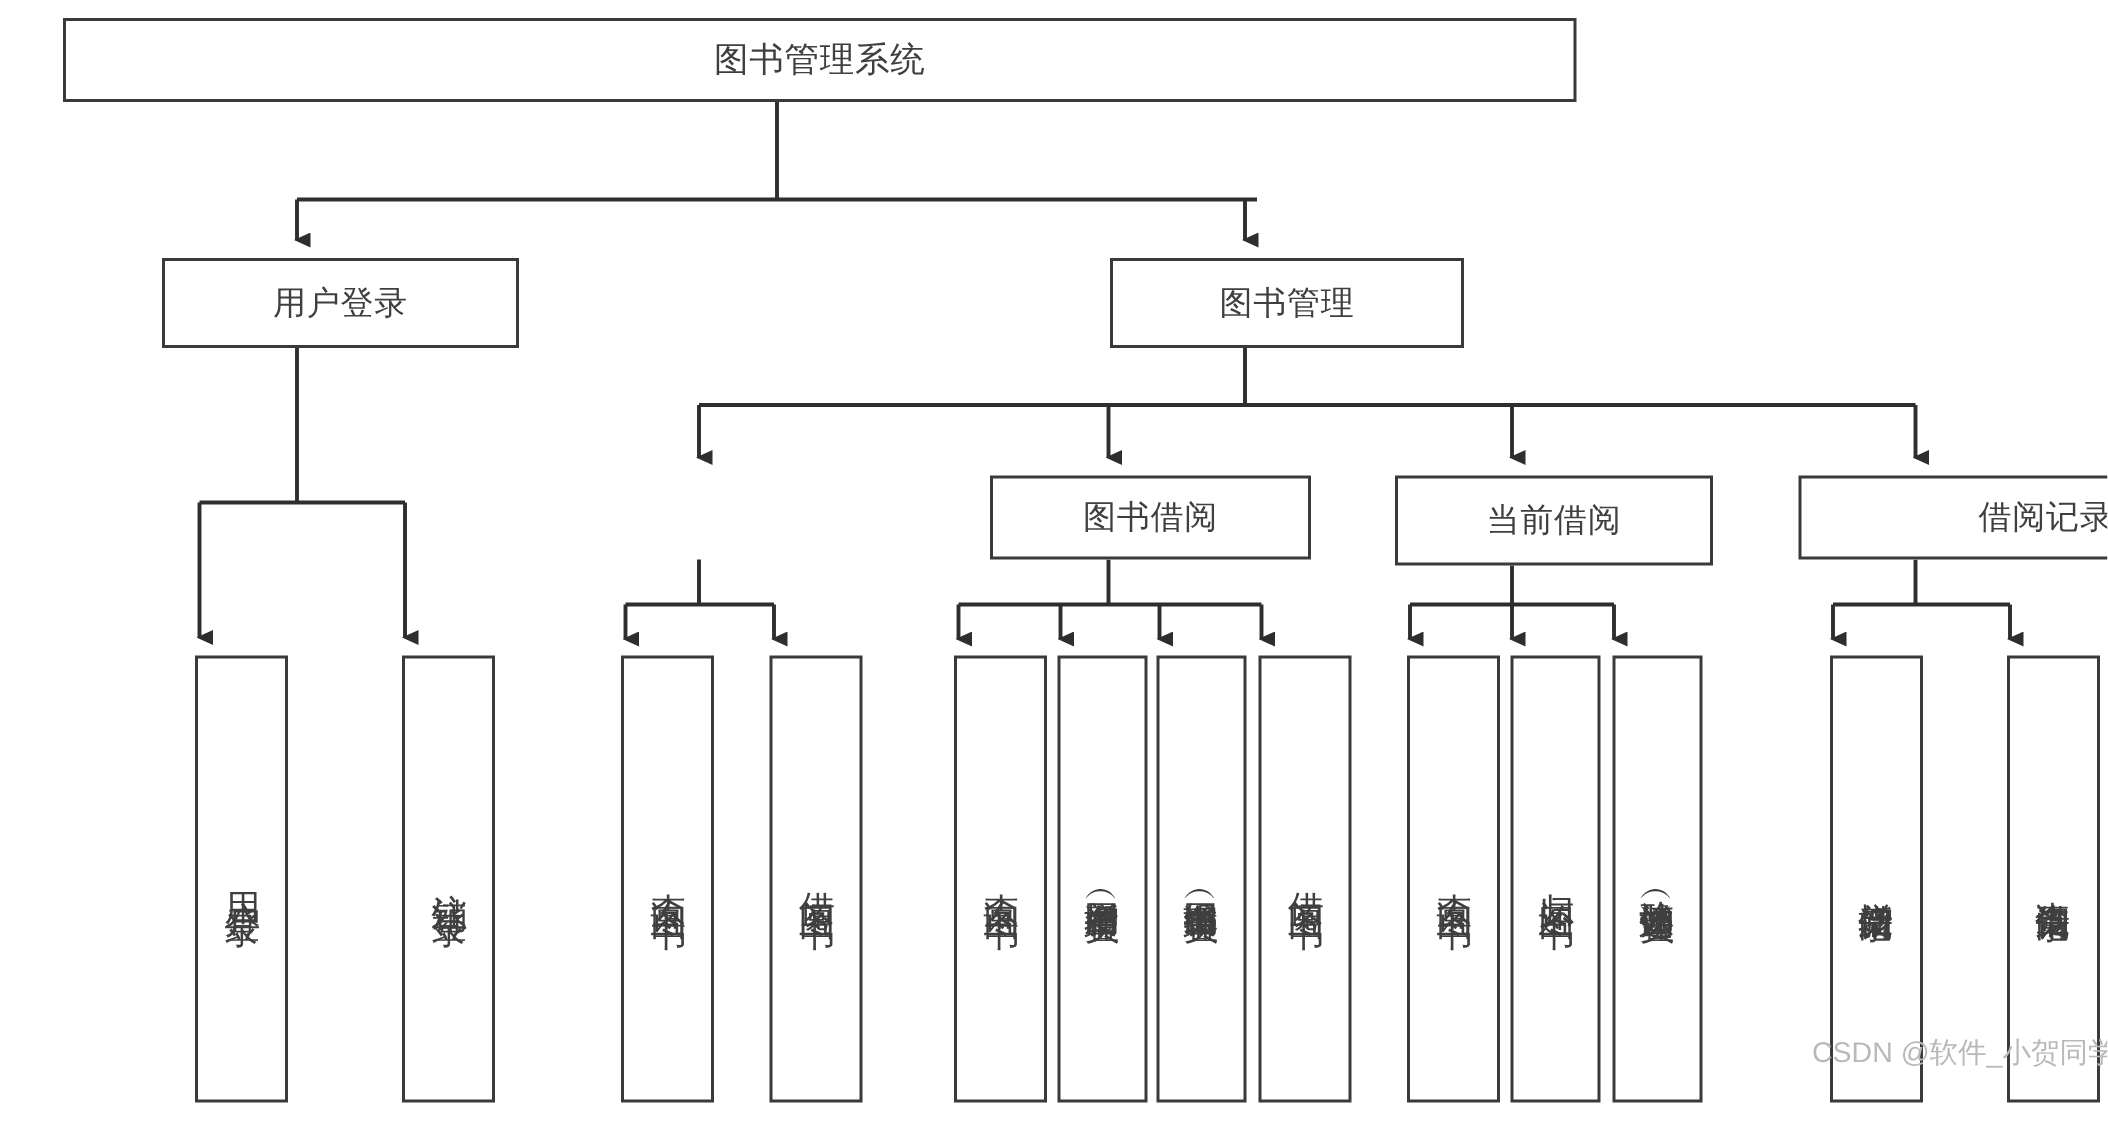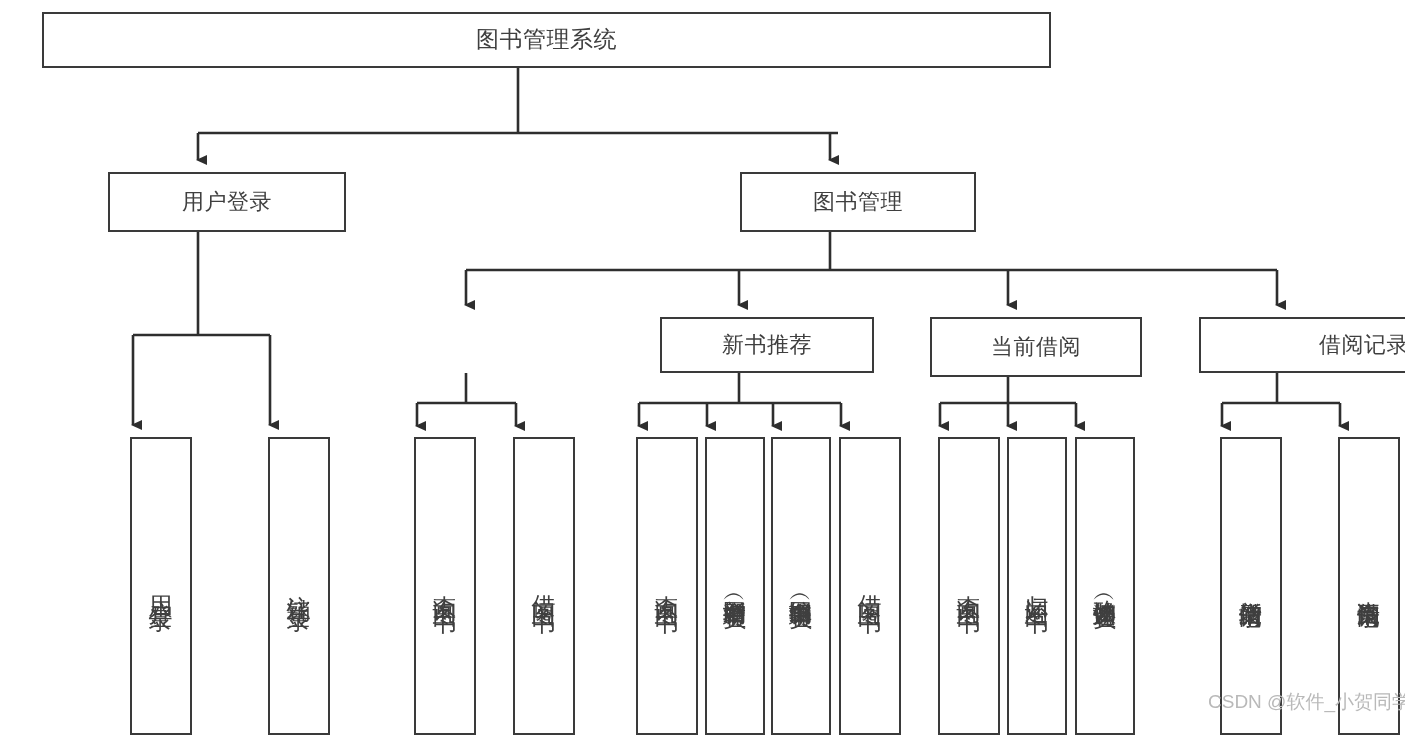--- a/index.html
+++ b/index.html
@@ -140,21 +140,21 @@
   </div>
 
   <div class="node horiz" style="left:80px; top:172px; width:238px; height:60px;">
     <span class="lbl">用户登录</span>
   </div>
   <div class="node horiz" style="left:712px; top:172px; width:236px; height:60px;">
     <span class="lbl">图书管理</span>
   </div>
 
   <div class="node horiz" style="left:632px; top:317px; width:214px; height:56px;">
-    <span class="lbl">新书推荐</span>
+    <span class="lbl">图书借阅</span>
   </div>
   <div class="node horiz" style="left:902px; top:317px; width:212px; height:60px;">
     <span class="lbl">当前借阅</span>
   </div>
   <div class="node horiz" style="left:1171px; top:317px; width:212px; height:56px;justify-content:flex-end;">
     <span class="lbl">借阅记录</span>
   </div>
 
   <div class="node vert" style="left:102px; top:437px; width:62px; height:298px;">
     <span class="lbl">用户登录</span>

